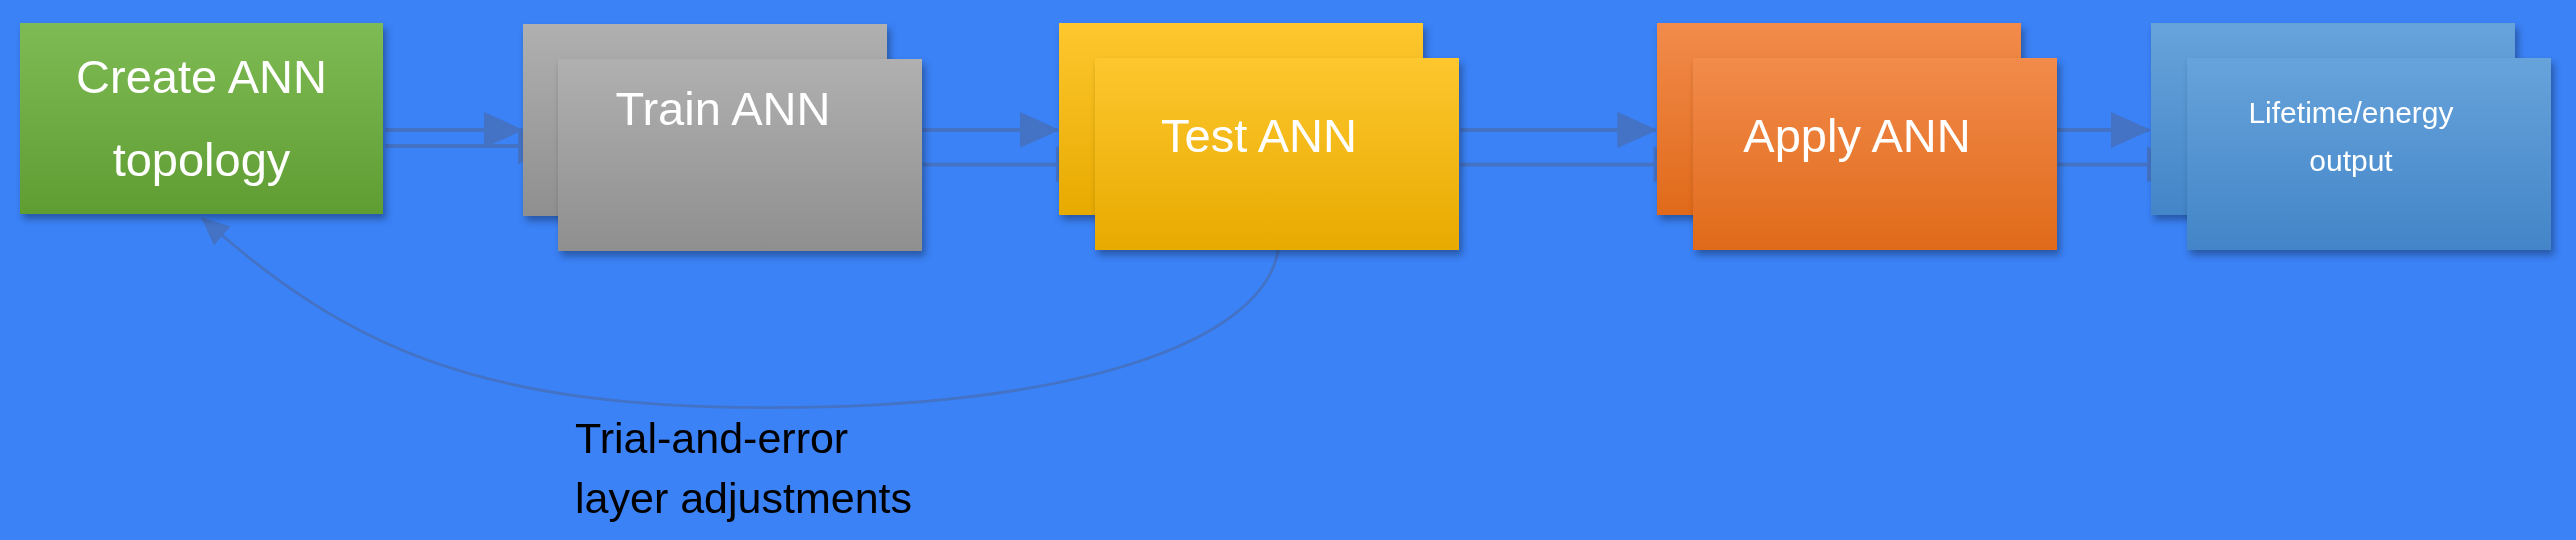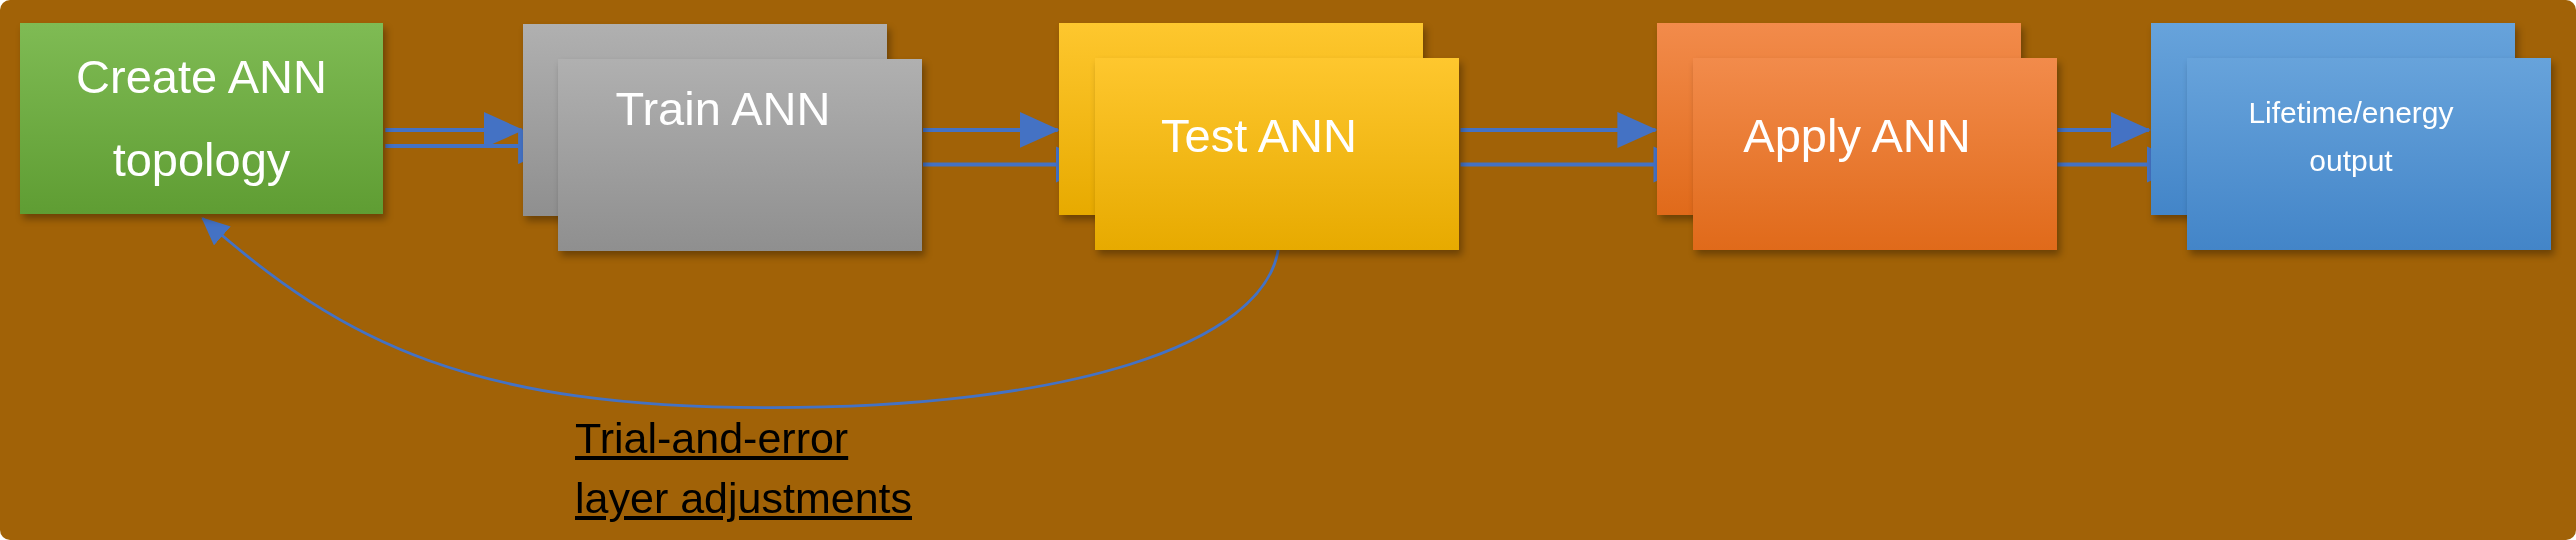--- a/index.html
+++ b/index.html
@@ -4,24 +4,23 @@
 <style>
   html, body {
     margin: 0;
     padding: 0;
     background: #ffffff;
   }
   .canvas {
     position: relative;
     width: 2576px;
     height: 540px;
-    background: #a16207;
+    background: #3b82f6;
     overflow: hidden;
     font-family: "Liberation Sans", sans-serif;
-    border-radius: 10px;
   }
   .arrow-layer {
     position: absolute;
     left: 0; top: 0;
     width: 2576px;
     height: 540px;
     pointer-events: none;
   }
   .node {
     position: absolute;
@@ -65,21 +64,20 @@
   }
   .annotation {
     position: absolute;
     left: 575px;
     top: 408px;
     color: #000000;
     font-size: 43px;
     line-height: 60px;
     white-space: pre-line;
     text-align: left;
-    text-decoration: underline;
   }
 </style>
 </head>
 <body>
 
 <div class="canvas">
 
   <svg class="arrow-layer" width="2576" height="540" viewBox="0 0 3210 673" xmlns="http://www.w3.org/2000/svg">
     <defs>
       <marker id="ah" markerWidth="10" markerHeight="9" refX="9.5" refY="4.5" orient="auto" markerUnits="strokeWidth">

